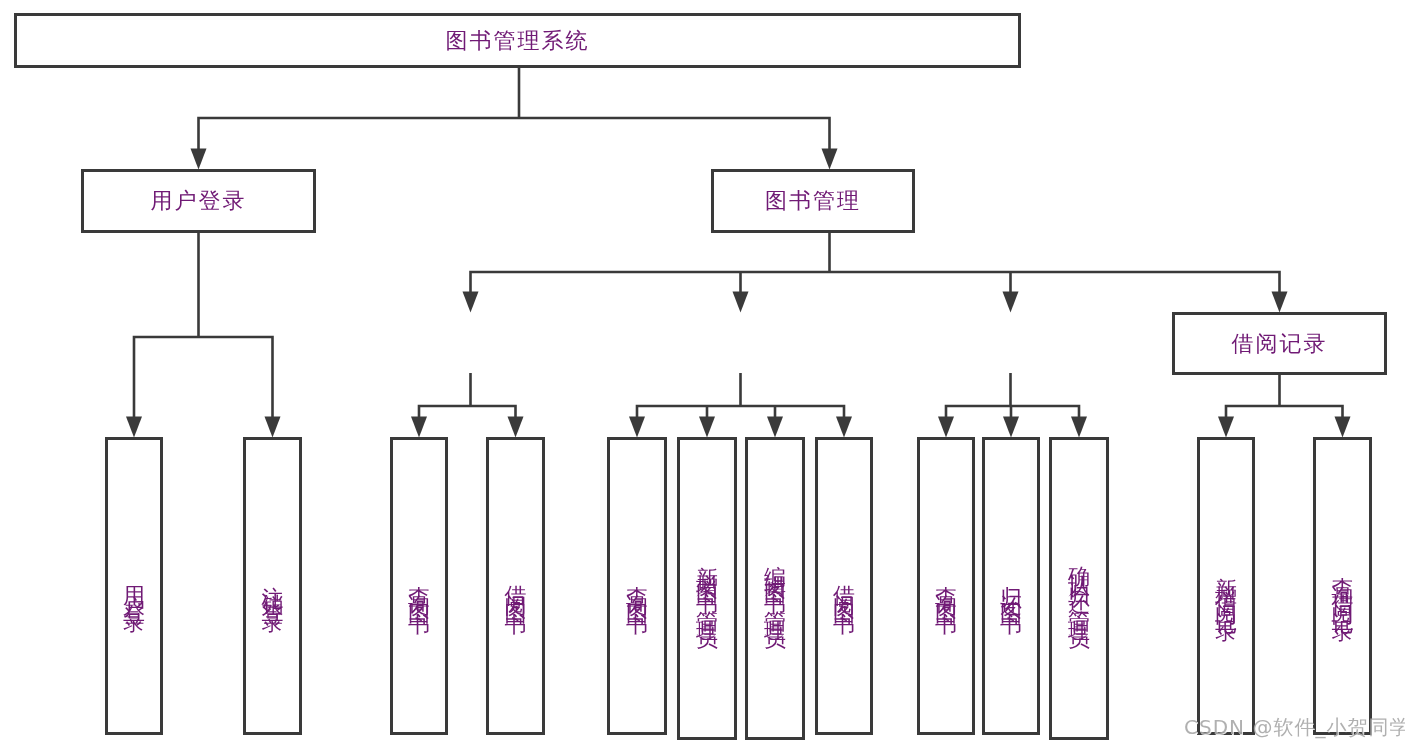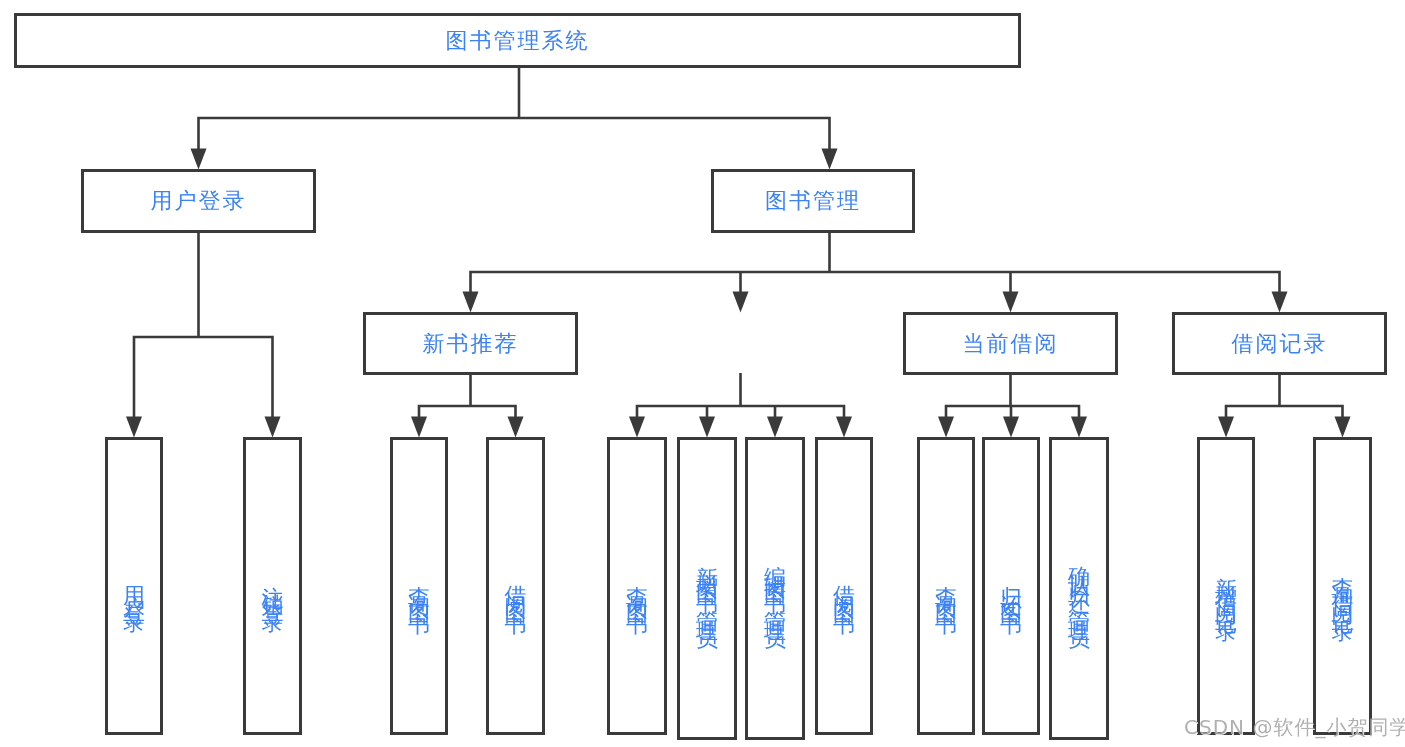--- a/index.html
+++ b/index.html
@@ -18,21 +18,21 @@
     pointer-events: none;
   }
   .node {
     position: absolute;
     box-sizing: border-box;
     background: #ffffff;
     border: 3px solid #3a3a3a;
     display: flex;
     align-items: center;
     justify-content: center;
-    color: #3b82f6;
+    color: #701a75;
   }
   .node.h span {
     font-size: 22px;
     letter-spacing: 2px;
     white-space: nowrap;
   }
   .node.v span {
     writing-mode: vertical-rl;
     text-orientation: mixed;
     font-size: 22px;
@@ -105,26 +105,20 @@
     <span>图书管理系统</span>
   </div>
 
   <div class="node h" style="left:81px;top:169px;width:235px;height:64px">
     <span>用户登录</span>
   </div>
   <div class="node h" style="left:711px;top:169px;width:204px;height:64px">
     <span>图书管理</span>
   </div>
 
-  <div class="node h" style="left:363px;top:312px;width:215px;height:63px">
-    <span>新书推荐</span>
-  </div>
-  <div class="node h" style="left:903px;top:312px;width:215px;height:63px">
-    <span>当前借阅</span>
-  </div>
   <div class="node h" style="left:1172px;top:312px;width:215px;height:63px">
     <span>借阅记录</span>
   </div>
 
   <div class="node v" style="left:105px;top:437px;width:58px;height:298px">
     <span>用户登录</span>
   </div>
   <div class="node v" style="left:243px;top:437px;width:59px;height:298px">
     <span>注销登录</span>
   </div>

